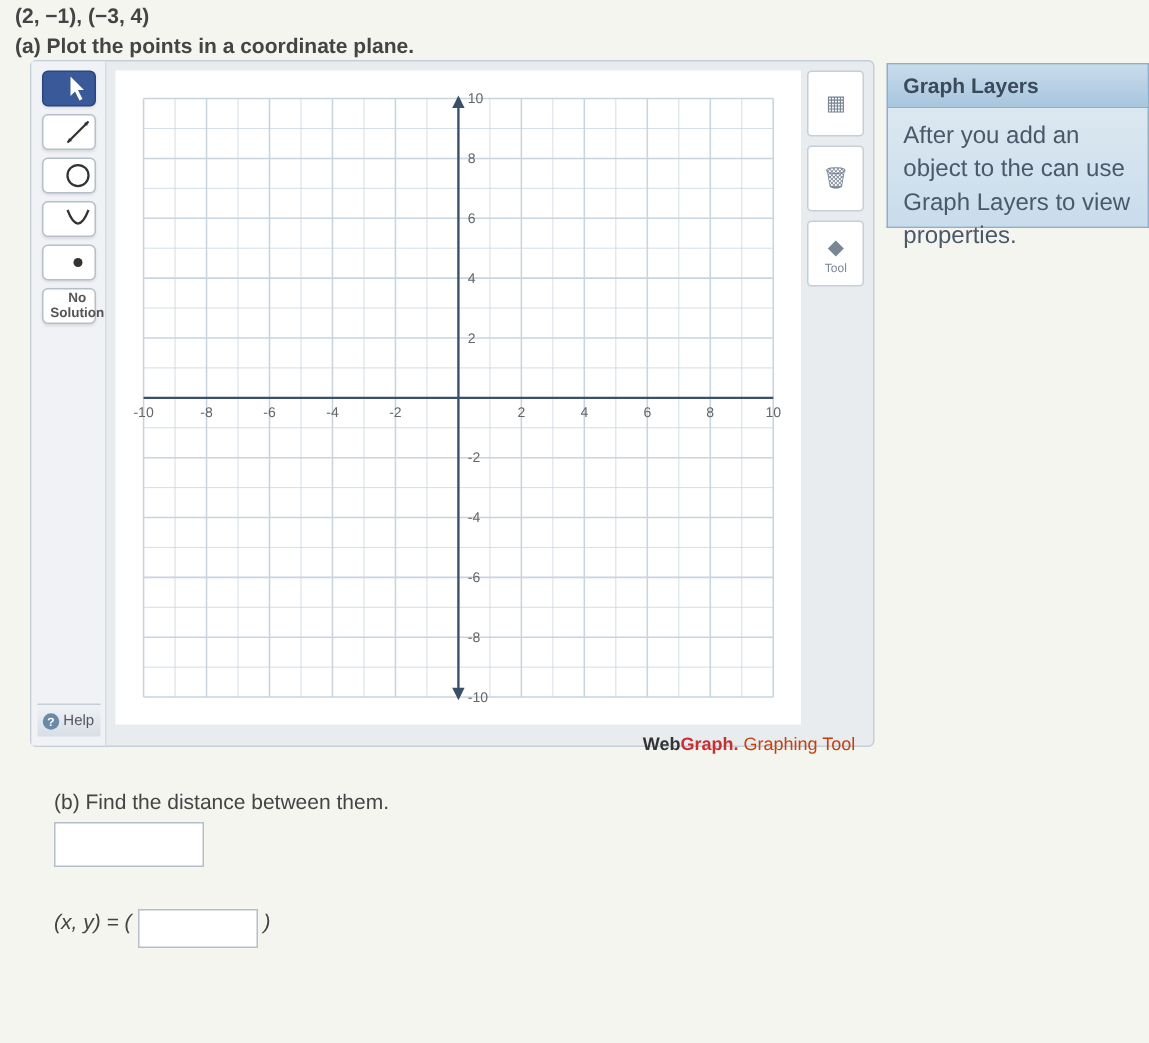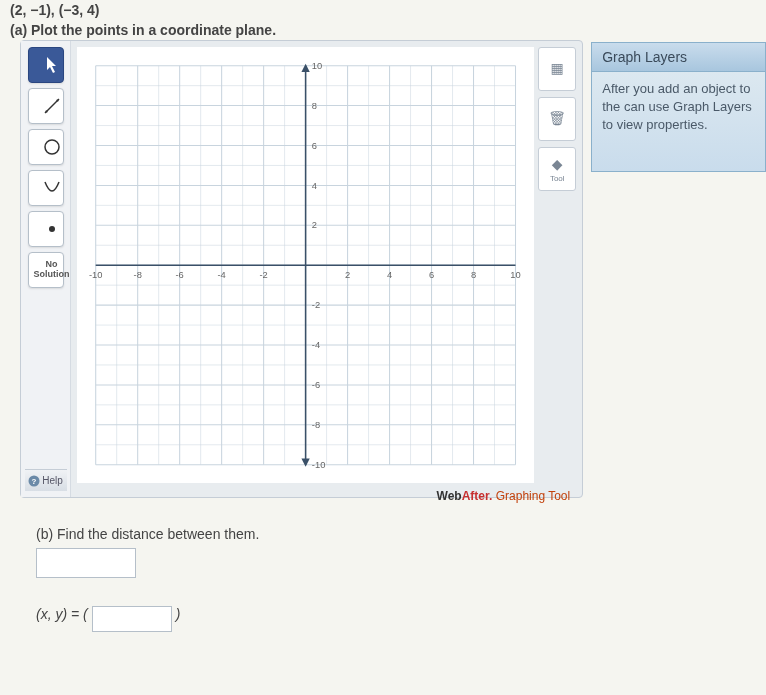--- a/index.html
+++ b/index.html
@@ -29,21 +29,21 @@
       background: #f0f2f5;
       border-right: 1px solid #d5dbe2;
       display: flex;
       flex-direction: column;
       align-items: center;
       padding: 6px 4px;
       gap: 5px;
     }
     .tool-btn {
       width: 36px;
-      height: 36px;
+      height: 24px;
       background: #fff;
       border: 1px solid #b5bfc9;
       border-radius: 4px;
       display: flex;
       align-items: center;
       justify-content: center;
       cursor: pointer;
       box-shadow: 0 1px 2px rgba(0,0,0,0.1);
       padding-left: 12px;
     }
@@ -107,33 +107,33 @@
     .footer-brand .wa2 { font-weight: bold; color:#c73030;}
     .footer-brand .wa3 { color:#c2410c;}
     .layers-panel {
       width: 180px;
       margin-top: 2px;
     }
     .layers-header {
       background: linear-gradient(#c9dcec,#a8c6de);
       border: 1px solid #8ab0cb;
       padding: 6px 10px;
-      font-weight: normal;
+      font-weight: bold;
       font-size: 14px;
       color: #3a4a5a;
     }
     .layers-body {
       background: linear-gradient(#dce8f0,#c9dcec);
       border: 1px solid #8ab0cb;
       border-top: none;
       padding: 8px 10px;
-      font-size: 13px;
+      font-size: 16px;
       color: #4a5968;
       line-height: 1.4;
-      height: 100px;
+      height: 80px;
     }
     .part-section { margin: 28px 0 0 36px; color:#444; font-size: 14px; }
     .answer-box {
       width: 100px; height: 30px;
       border: 1px solid #b5bfc9;
       background: #fff;
       margin-top: 6px;
     }
     .midpoint-row { display:flex; align-items:flex-start; gap:4px; margin-top:6px; font-style: italic;}
     .midpoint-box {
@@ -274,21 +274,21 @@
         </div>
         <div class="side-btn">
           <span class="ico">🗑</span>
         </div>
         <div class="side-btn">
           <span class="ico">◆</span>
           <span>Tool</span>
         </div>
       </div>
       <div class="footer-brand">
-        <span class="wa1">Web</span><span class="wa2">After.</span><span class="wa3"> Graphing Tool</span>
+        <span class="wa1">Web</span><span class="wa2">Graph.</span><span class="wa3"> Graphing Tool</span>
       </div>
     </div>
   </div>
 
   <div class="layers-panel">
     <div class="layers-header">Graph Layers</div>
     <div class="layers-body">After you add an object to the can use Graph Layers to view properties.</div>
   </div>
 </div>
 

